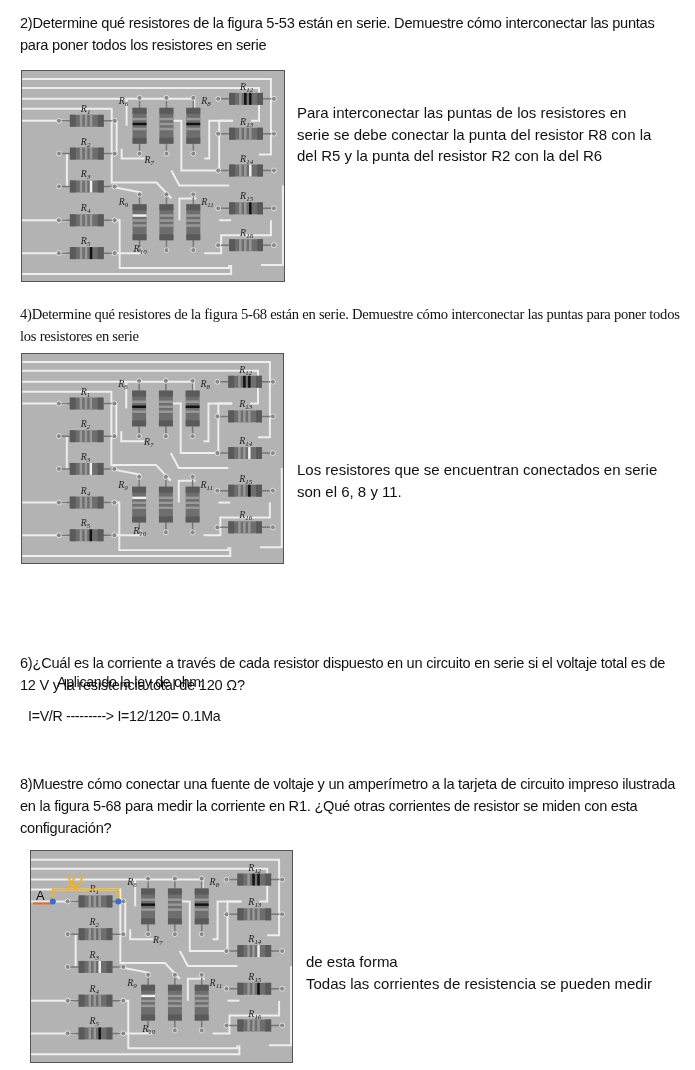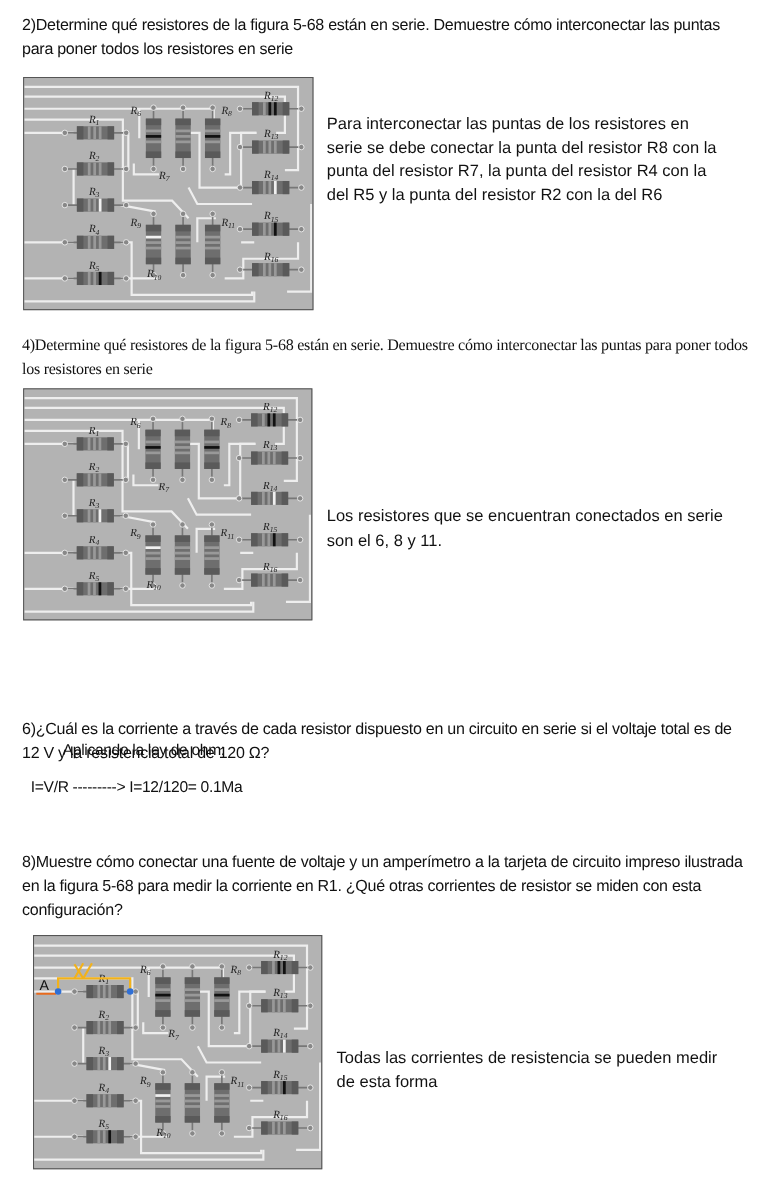--- a/index.html
+++ b/index.html
@@ -10,21 +10,21 @@
   .ans { position:absolute; font-size:15px; line-height:21.5px; }
   .plain { position:absolute; font-size:14.2px; line-height:20px; letter-spacing:-0.3px; }
   .board { position:absolute; background:#b3b3b3; border:1px solid #555; box-sizing:border-box; overflow:hidden; }
   .board svg { display:block; width:100%; height:100%; }
   .lbl { font-family:"Liberation Serif", serif; font-style:italic; font-size:10px; fill:#222; }
   .sub { font-size:7px; }
 </style>
 </head>
 <body>
 
-<div class="q" style="top:12px;">2)Determine qué resistores de la figura 5-68 están en serie. Demuestre cómo interconectar las puntas para poner todos los resistores en serie</div>
+<div class="q" style="top:12px;">2)Determine qué resistores de la figura 5-53 están en serie. Demuestre cómo interconectar las puntas para poner todos los resistores en serie</div>
 <div class="board" style="left:21px; top:70px; width:264px; height:212px;">
     <svg viewBox="0 0 263 211" xmlns="http://www.w3.org/2000/svg">
       <rect width="263" height="211" fill="#b3b3b3"></rect>
       <g fill="none" stroke="#eeeeee" stroke-width="2">
         <polyline points="0,8 250,8 250,84 238,84"></polyline>
         <polyline points="0,17 238,17 238,50 230,50"></polyline>
         <polyline points="0,28 173,28 173,55"></polyline>
         <polyline points="105,28 105,55"></polyline>
         <polyline points="0,38 90,38 90,112 135,112 150,128"></polyline>
         <polyline points="0,50 45,50"></polyline>
@@ -235,21 +235,20 @@
         <rect x="165" y="144" width="14" height="2.5" fill="#999"></rect>
         <rect x="165" y="149" width="14" height="2.5" fill="#999"></rect>
         <rect x="165" y="154" width="14" height="2.5" fill="#999"></rect>
         <text class="lbl" x="180" y="135">R<tspan class="sub" dy="2">11</tspan></text>
       </g>
     </svg>
   </div>
 <div class="ans" style="left:297px; top:102px; width:390px;">
   <div>Para interconectar las puntas de los resistores en</div>
   <div>serie se debe conectar la punta del resistor R8 con la</div>
-  <div>punta del resistor R7, la punta del resistor R4 con la</div>
   <div>del R5 y la punta del resistor R2 con la del R6</div>
 </div>
 
 <div class="q" style="top:303px;font-family:Liberation Serif, serif;">4)Determine qué resistores de la figura 5-68 están en serie. Demuestre cómo interconectar las puntas para poner todos los resistores en serie</div>
 <div class="board" style="left:21px; top:353px; width:263px; height:211px;">
     <svg viewBox="0 0 263 211" xmlns="http://www.w3.org/2000/svg">
       <rect width="263" height="211" fill="#b3b3b3"></rect>
       <g fill="none" stroke="#eeeeee" stroke-width="2">
         <polyline points="0,8 250,8 250,84 238,84"></polyline>
         <polyline points="0,17 238,17 238,50 230,50"></polyline>
@@ -703,15 +702,15 @@
         <line x1="37" y1="38" x2="45" y2="24" stroke="#f2b21b" stroke-width="2"></line>
         <line x1="53" y1="24" x2="45" y2="38" stroke="#f2b21b" stroke-width="2"></line>
         <line x1="2" y1="52" x2="20" y2="52" stroke="#e86a1c" stroke-width="2"></line>
         <circle cx="22" cy="50" r="3" fill="#2f6fd6"></circle>
         <circle cx="88" cy="50" r="3" fill="#2f6fd6"></circle>
         <text x="5" y="49" font-size="13" font-family="Liberation Sans, sans-serif" fill="#111">A</text>
       </g>
     </svg>
   </div>
 <div class="ans" style="left:306px; top:951px; width:385px;">
+  <div>de esta forma</div>
   <div>Todas las corrientes de resistencia se pueden medir</div>
-  <div>de esta forma</div>
 </div>
 
 </body></html>

